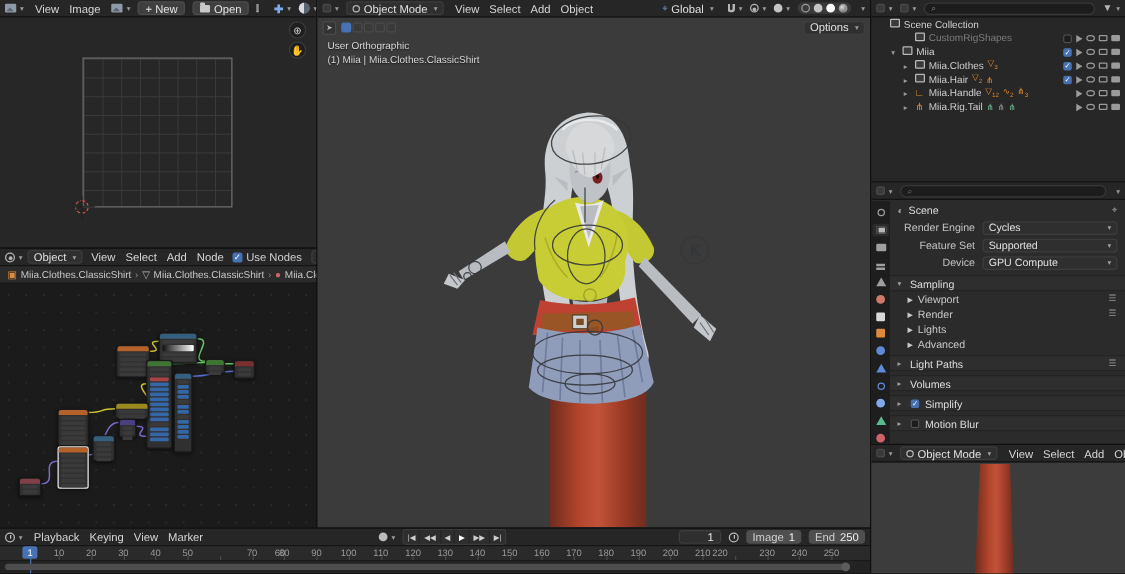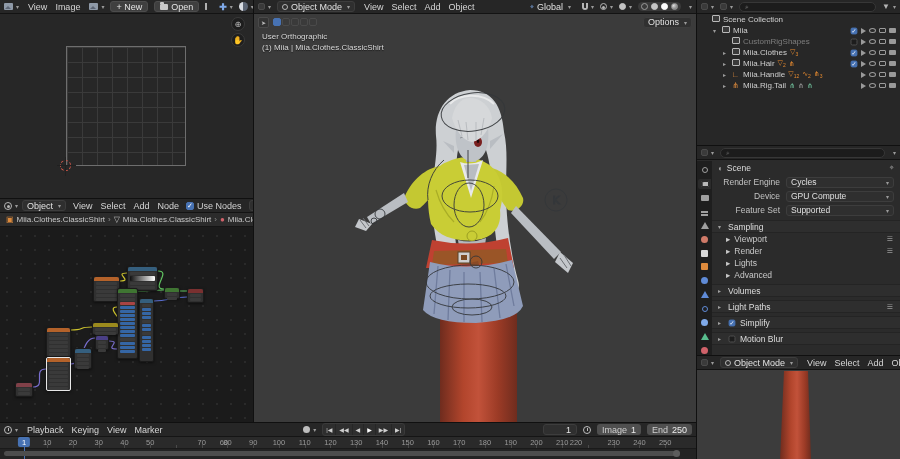--- a/index.html
+++ b/index.html
@@ -483,37 +483,37 @@
           <span class="caret">▾</span>
         </span>
     </div>
     <div id="ol-tree">
         <div class="ol-row" style="padding-left: 4px;">
           <span class="ol-caret"></span>
           <span class="ol-icon"><span class="col-box"></span></span>
           <span class="lbl">Scene Collection</span>
           <span class="spacer"></span>
         </div>
+        <div class="ol-row muted" style="padding-left: 24px;">
+          <span class="ol-caret"></span>
+          <span class="ol-icon"><span class="col-box"></span></span>
+          <span class="lbl">CustomRigShapes</span>
+          <span class="spacer"></span>
+          <span class="cb" style="transform: scale(0.85);"></span>
+          <span class="tg-arrow"></span>
+          <span class="tg-eye"></span>
+          <span class="tg-screen"></span>
+          <span class="tg-cam"></span>
+        </div>
         <div class="ol-row" style="padding-left: 14px;">
           <span class="ol-caret">▾</span>
           <span class="ol-icon"><span class="col-box"></span></span>
           <span class="lbl">Miia</span>
           <span class="spacer"></span>
           <span class="cb on" style="transform: scale(0.85);">✓</span>
-          <span class="tg-arrow"></span>
-          <span class="tg-eye"></span>
-          <span class="tg-screen"></span>
-          <span class="tg-cam"></span>
-        </div>
-        <div class="ol-row muted" style="padding-left: 24px;">
-          <span class="ol-caret"></span>
-          <span class="ol-icon"><span class="col-box"></span></span>
-          <span class="lbl">CustomRigShapes</span>
-          <span class="spacer"></span>
-          <span class="cb" style="transform: scale(0.85);"></span>
           <span class="tg-arrow"></span>
           <span class="tg-eye"></span>
           <span class="tg-screen"></span>
           <span class="tg-cam"></span>
         </div>
         <div class="ol-row" style="padding-left: 24px;">
           <span class="ol-caret">▸</span>
           <span class="ol-icon"><span class="col-box"></span></span>
           <span class="lbl">Miia.Clothes</span>
           <span class="badge" style="color: rgb(226, 136, 47);">▽<sub>3</sub></span>
@@ -630,33 +630,33 @@
       </div>
       <div id="prop-fields">
           <div class="prop-row">
             <span class="pl">Render Engine</span>
     <span class="pv"><span class="ddown">
                 <span>Cycles</span>
                 <span class="caret">▾</span>
               </span></span>
           </div>
           <div class="prop-row">
+            <span class="pl">Feature Set</span>
+    <span class="pv"><span class="ddown">
+                <span>Supported</span>
+                <span class="caret">▾</span>
+              </span></span>
+          </div>
+          <div class="prop-row">
             <span class="pl">Device</span>
     <span class="pv"><span class="ddown">
                 <span>GPU Compute</span>
                 <span class="caret">▾</span>
               </span></span>
           </div>
-          <div class="prop-row">
-            <span class="pl">Feature Set</span>
-    <span class="pv"><span class="ddown">
-                <span>Supported</span>
-                <span class="caret">▾</span>
-              </span></span>
-          </div>
         </div>
       <div id="prop-sections">
           <div class="sec">
             <span class="scaret">▾</span>
             <span>Sampling</span>
           </div>
           <div class="subrow">
             <span class="scaret">▸</span>
             <span>Viewport</span>
             <span class="preset">☰</span>
@@ -669,26 +669,26 @@
           <div class="subrow">
             <span class="scaret">▸</span>
             <span>Lights</span>
           </div>
           <div class="subrow">
             <span class="scaret">▸</span>
             <span>Advanced</span>
           </div>
           <div class="sec">
             <span class="scaret">▸</span>
-            <span>Volumes</span>
+            <span>Light Paths</span>
+            <span class="preset">☰</span>
           </div>
           <div class="sec">
             <span class="scaret">▸</span>
-            <span>Light Paths</span>
-            <span class="preset">☰</span>
+            <span>Volumes</span>
           </div>
           <div class="sec">
             <span class="scaret">▸</span>
             <span class="cb on" style="transform:scale(.85);">✓</span>
             <span>Simplify</span>
           </div>
           <div class="sec">
             <span class="scaret">▸</span>
             <span class="cb" style="transform:scale(.85);"></span>
             <span>Motion Blur</span>

